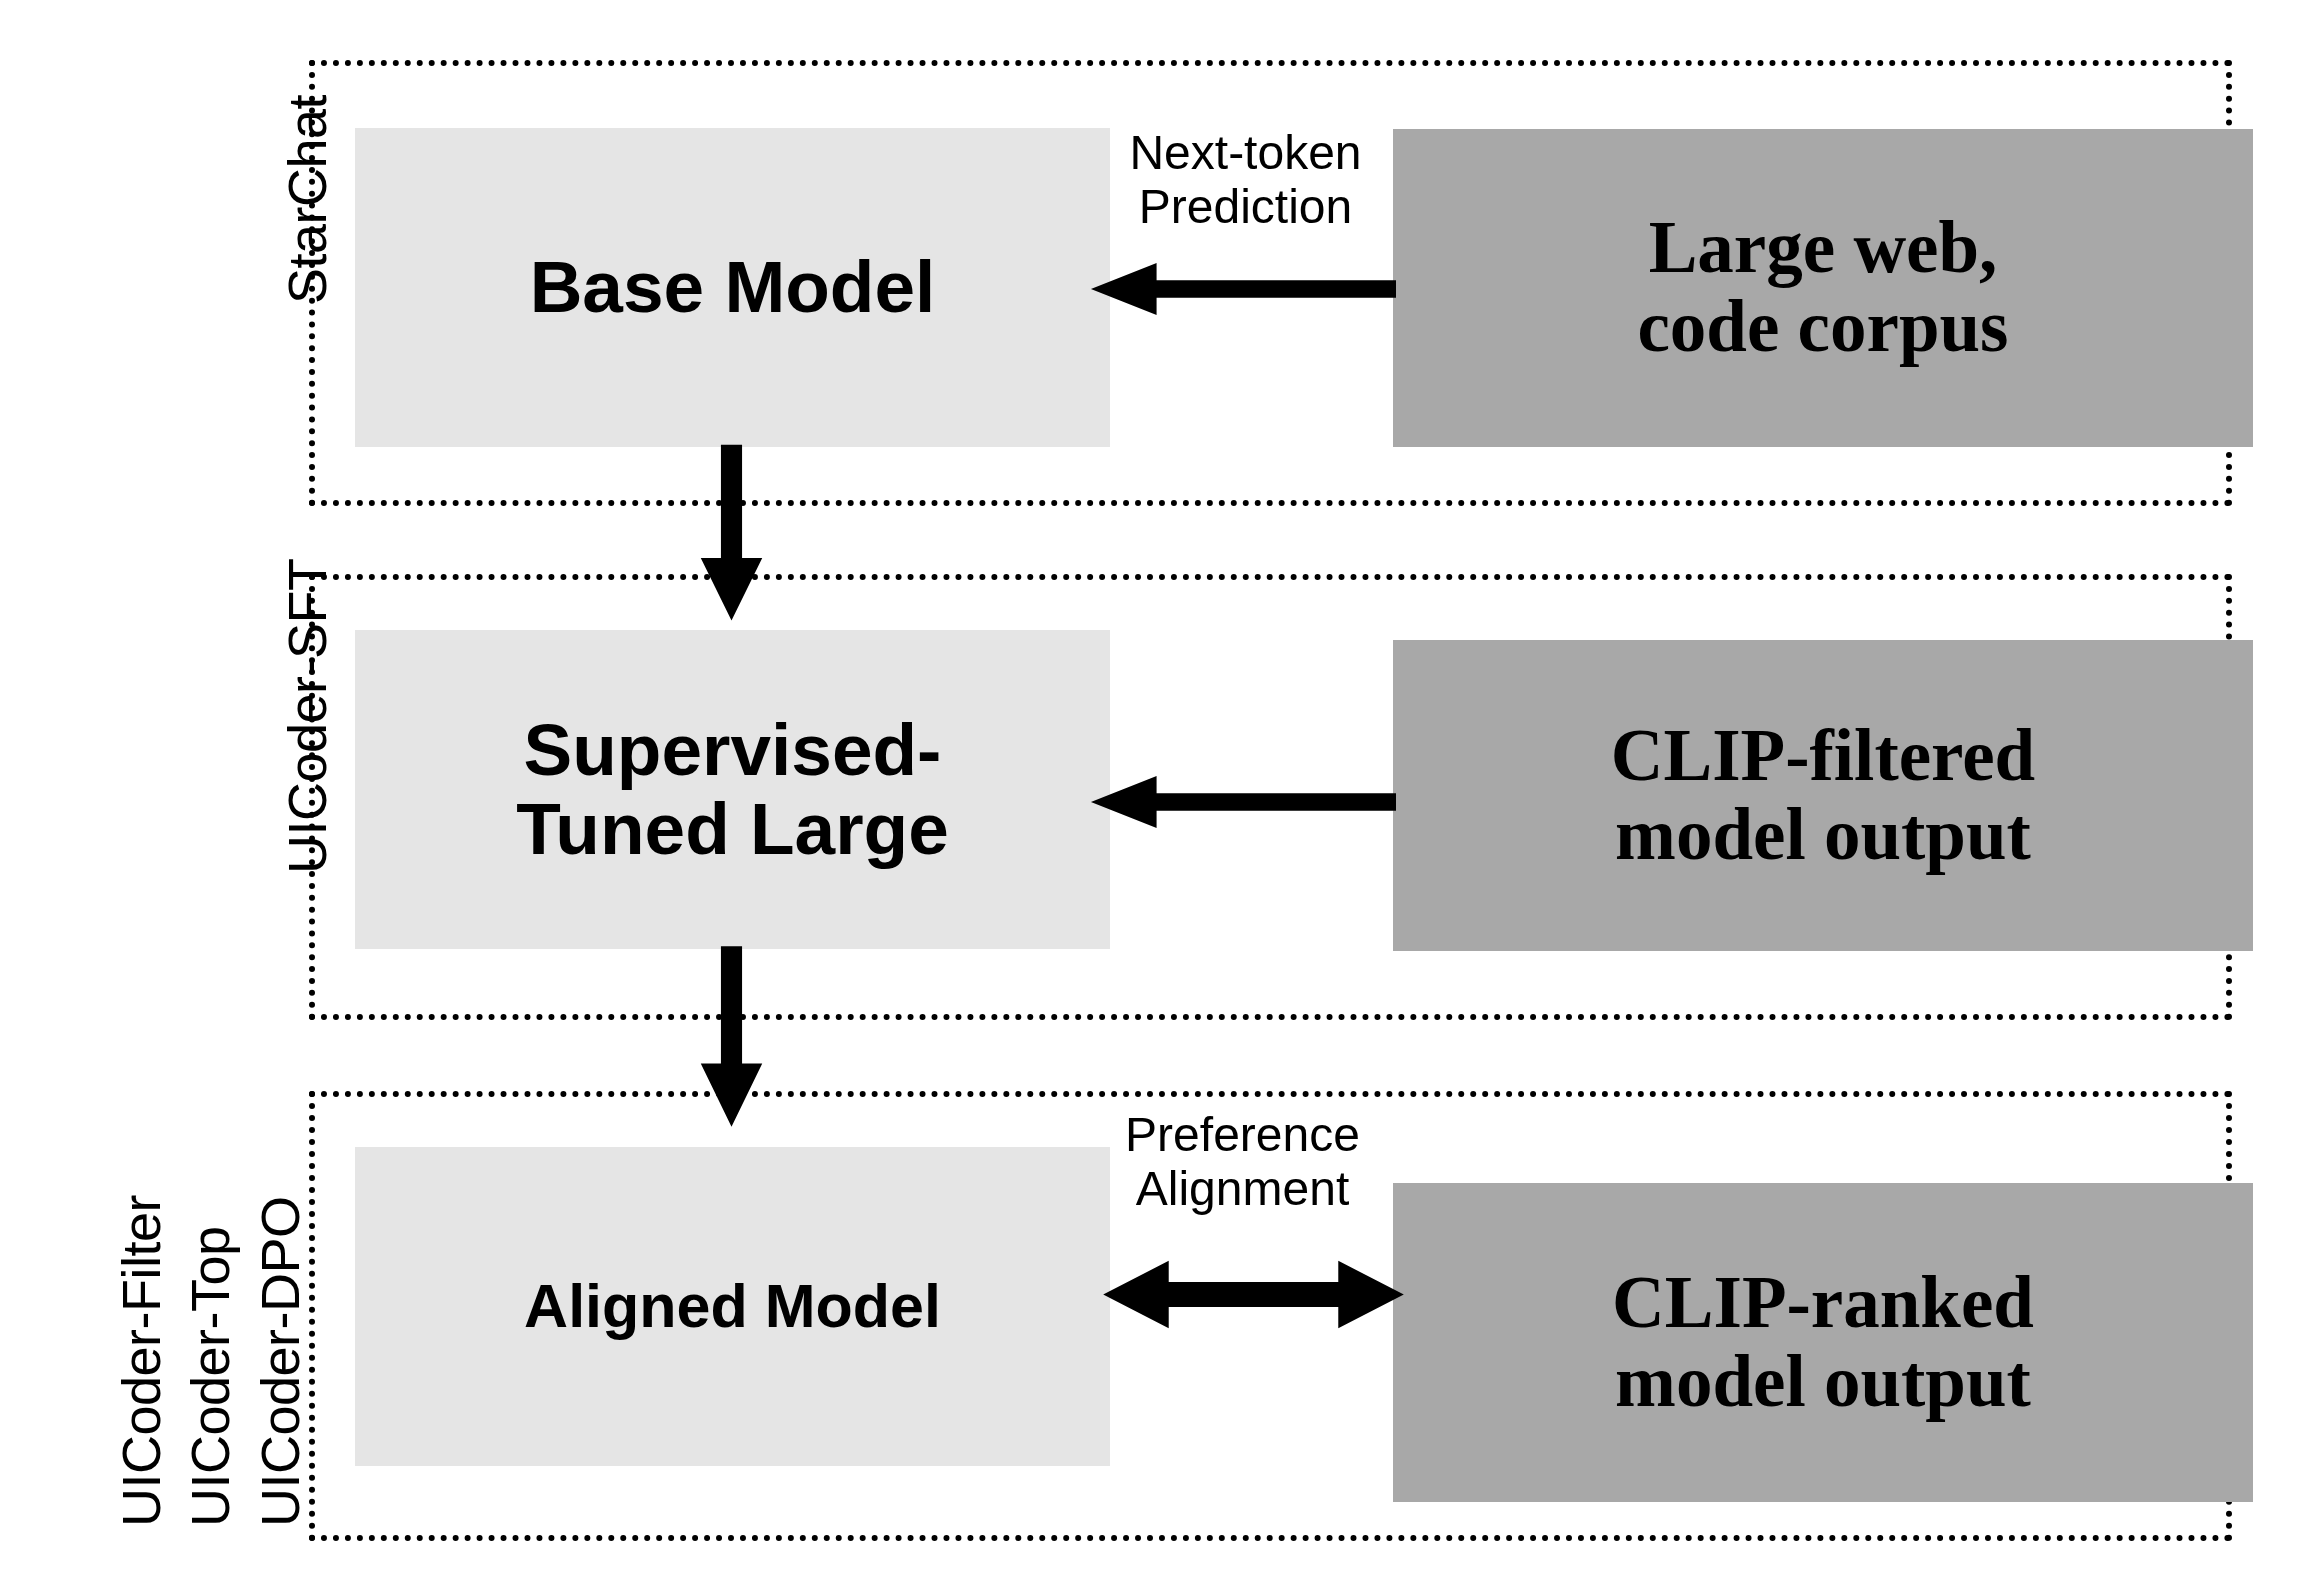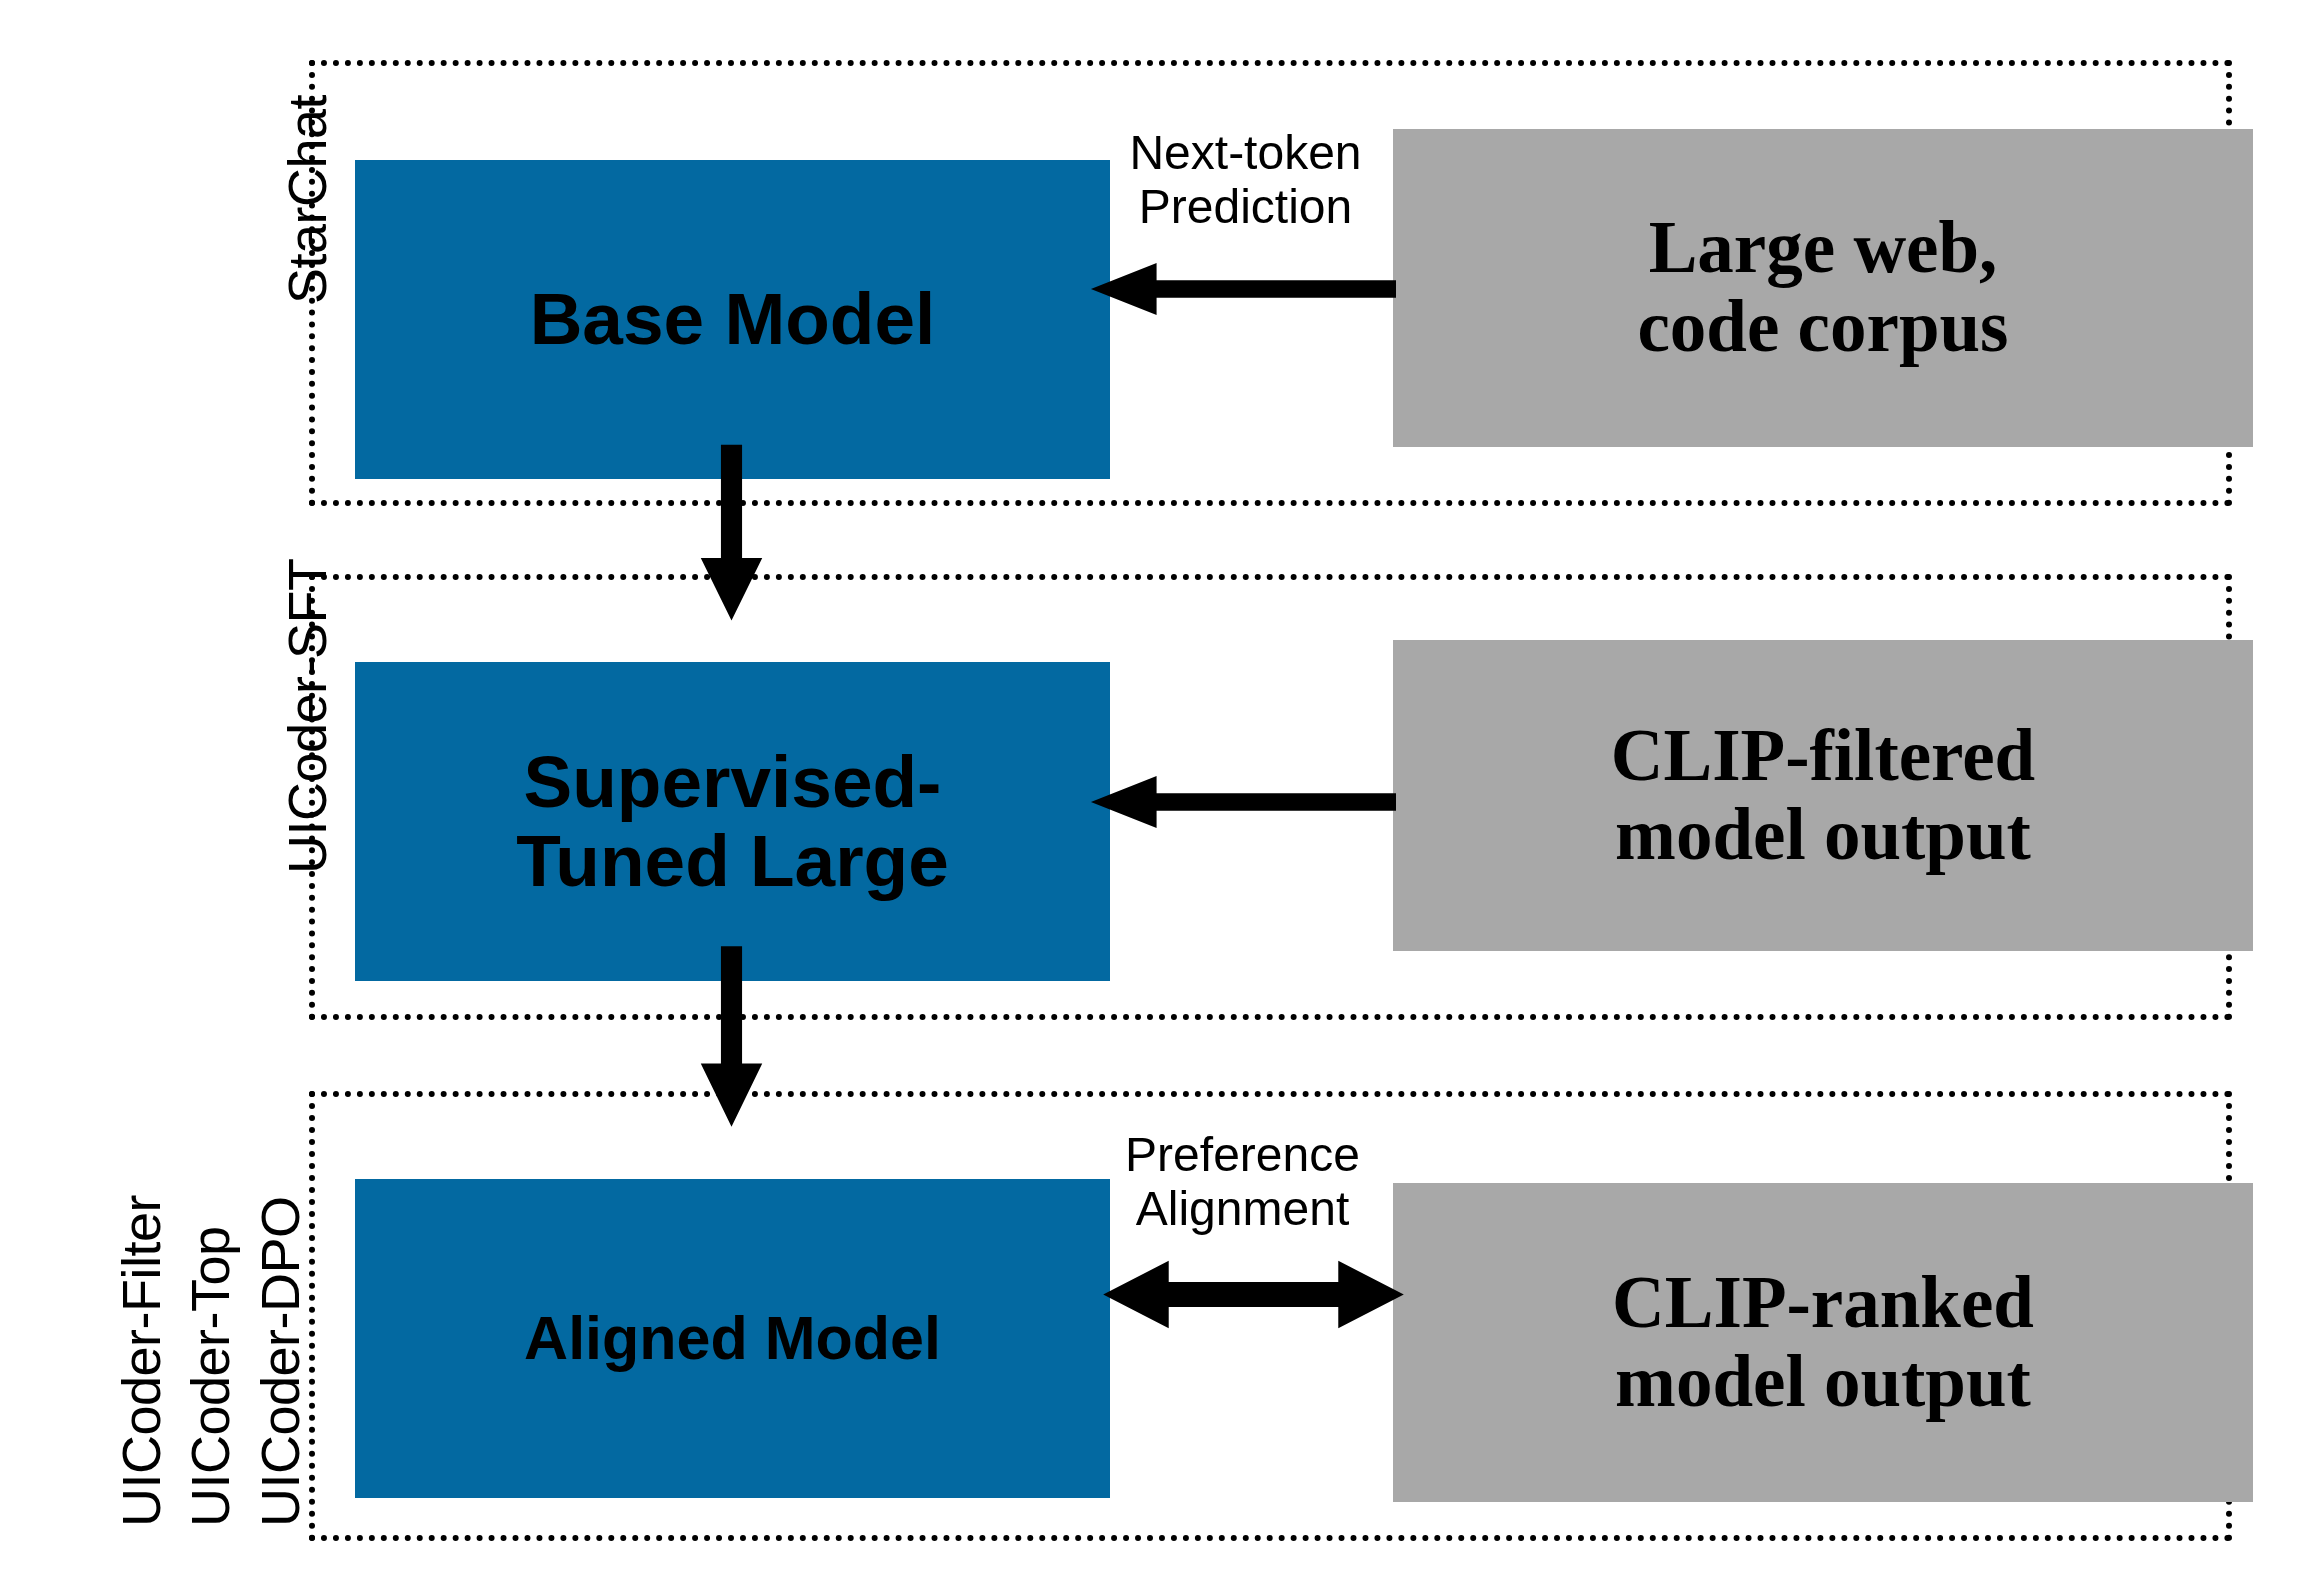--- a/index.html
+++ b/index.html
@@ -58,21 +58,21 @@
     position: absolute;
     display: flex;
     align-items: center;
     justify-content: center;
     text-align: center;
     color: #000000;
     font-weight: bold;
     line-height: 1.08;
     box-sizing: border-box;
   }
-  .box-model { background: #0369a1; left: 355px; width: 755px; margin-top: 32px; }
+  .box-model { background: #e5e5e5; left: 355px; width: 755px; }
   .box-data  { background: #A8A8A8; left: 1393px; width: 860px; font-family: Liberation Serif, serif; }
 
   #box-base-model      { top: 128px;  height: 319px; font-size: 73px; }
   #box-web-corpus      { top: 129px;  height: 318px; font-size: 73px; padding: 0 23px; }
   #box-sft-model       { top: 630px;  height: 319px; font-size: 73px; padding: 0 19.3px; }
   #box-clip-filtered   { top: 640px;  height: 311px; font-size: 73px; padding: 0 15.4px; }
   #box-aligned-model   { top: 1147px; height: 319px; font-size: 61px; }
   #box-clip-ranked     { top: 1147px; height: 319px; font-size: 73px; padding: 0 15.4px; }
 
   
@@ -81,21 +81,21 @@
     text-align: center;
     font-size: 48px;
     font-weight: 400;
     color: #000000;
     line-height: 1.12;
     white-space: pre-line;
     width: 299px;
   }
   #arrow-label-next-token { left: 1096px; top: 126px; }
   #arrow-label-sft        { left: 1096px; top: 635px; }
-  #arrow-label-preference { left: 1093px; top: 1108px; margin-top: 20px; }
+  #arrow-label-preference { left: 1093px; top: 1108px; }
 
   
   .arrow-svg { position: absolute; overflow: visible; }
   #arrow-corpus-to-base   { left: 1089px; top: 259px;  width: 307px; height: 60px; }
   #arrow-clip-to-sft      { left: 1089px; top: 772px;  width: 307px; height: 60px; }
   #arrow-aligned-bidir    { left: 1101px; top: 1255px; width: 305px; height: 79px; }
   #arrow-base-to-sft      { left: 695px;  top: 444px;  width: 73px;  height: 179px; }
   #arrow-sft-to-aligned   { left: 695px;  top: 946px;  width: 73px;  height: 183px; }
 </style>
 </head>

